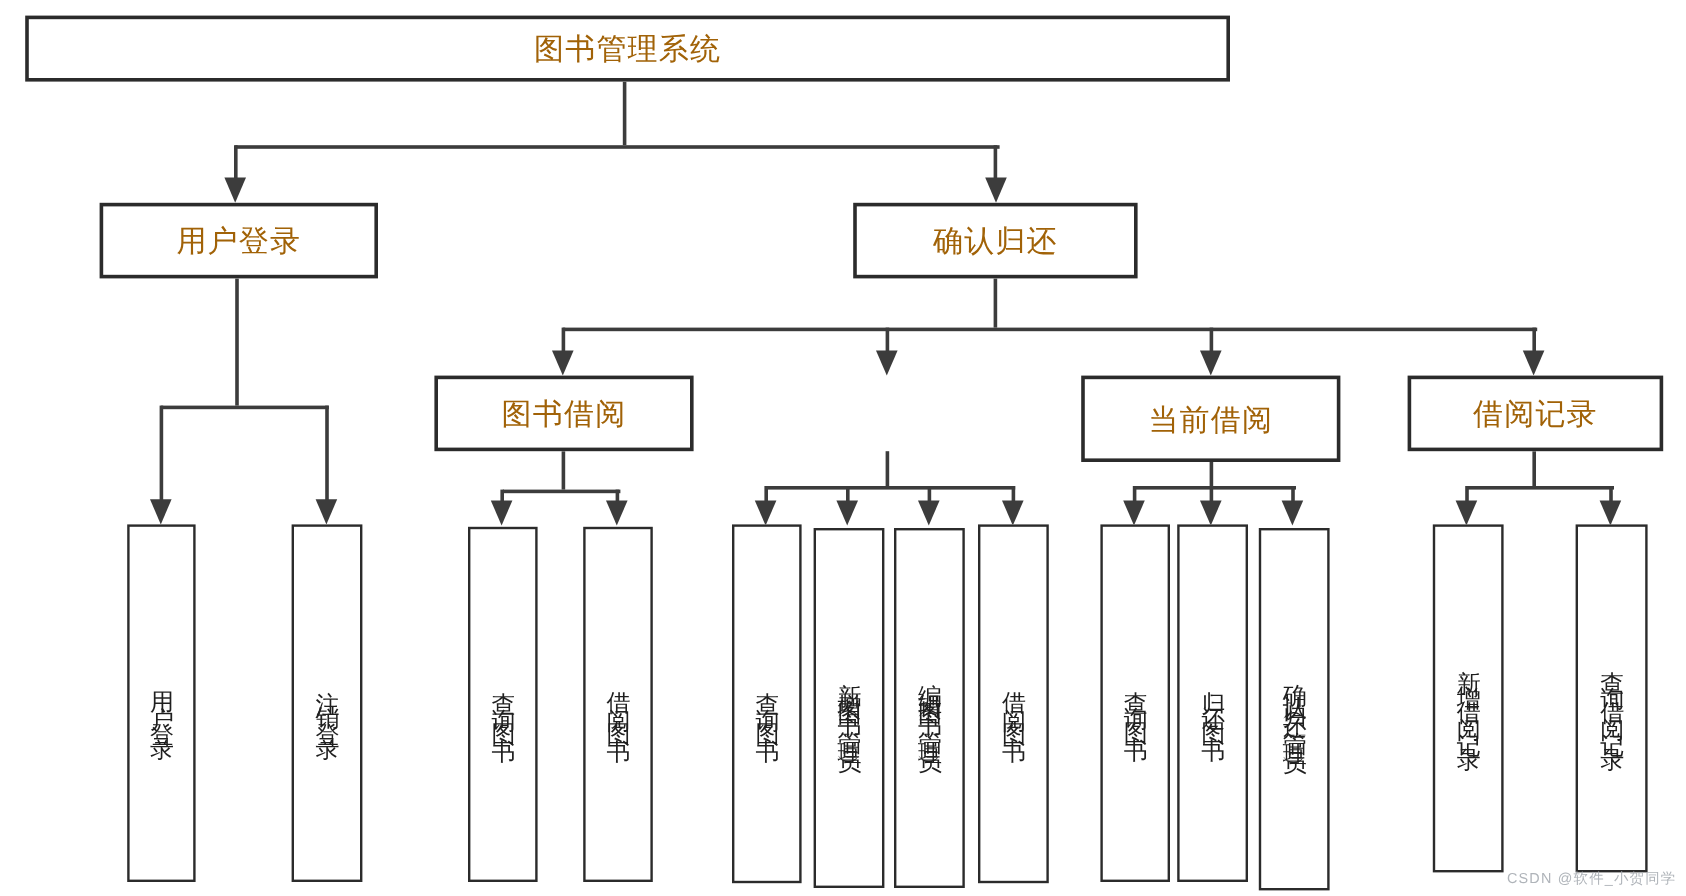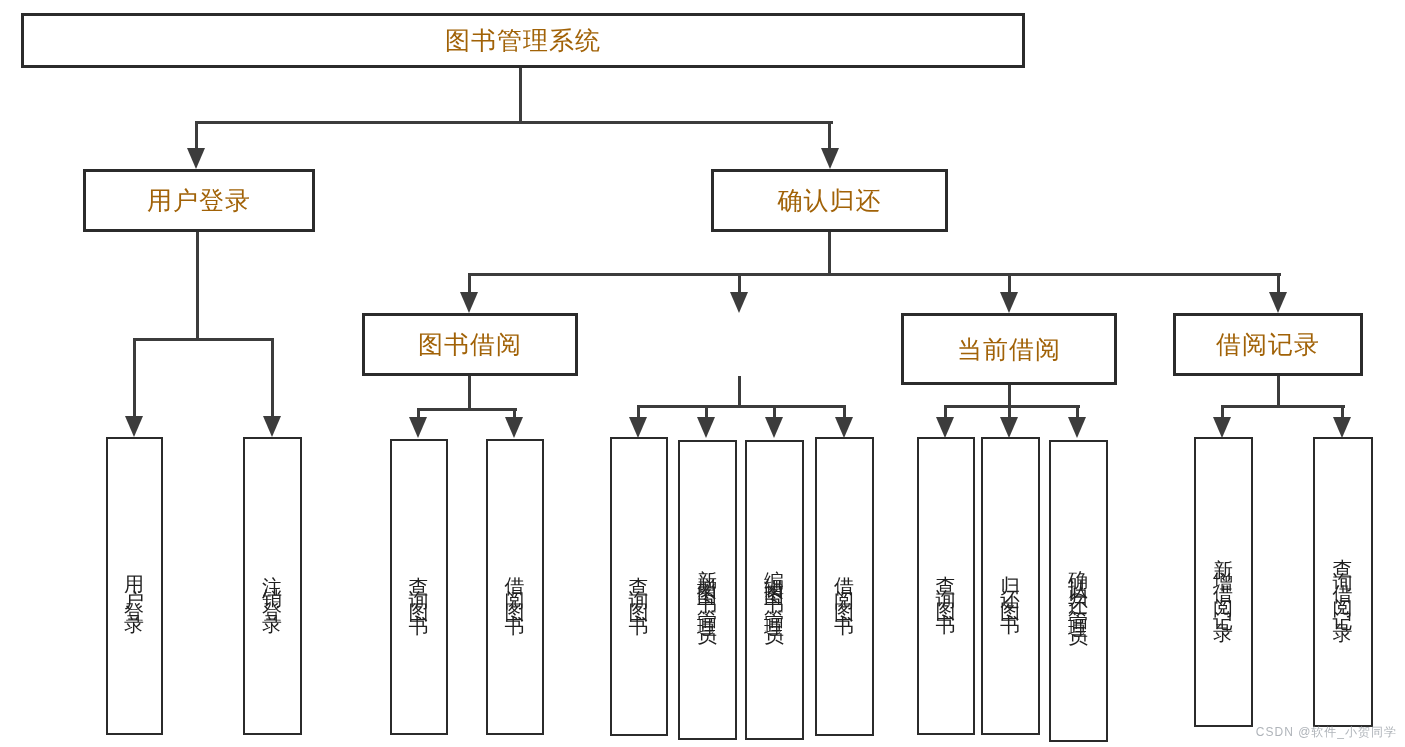--- a/index.html
+++ b/index.html
@@ -107,21 +107,21 @@
   <div class="box" style="left:711px;top:169px;width:237px;height:63px;">
     <span>确认归还</span>
   </div>
 
   <div class="box" style="left:362px;top:313px;width:216px;height:63px;">
     <span>图书借阅</span>
   </div>
   <div class="box" style="left:901px;top:313px;width:216px;height:72px;">
     <span>当前借阅</span>
   </div>
-  <div class="box" style="left:1173px;top:313px;width:190px;height:63px;">
+  <div class="box" style="left:1173px;top:313px;width:213px;height:63px;">
     <span>借阅记录</span>
   </div>
 
   <div class="vbox" style="left:106px;top:437px;width:57px;height:298px;">
     <span class="vtext ls-a">用户登录</span>
   </div>
   <div class="vbox" style="left:243px;top:437px;width:59px;height:298px;">
     <span class="vtext ls-a">注销登录</span>
   </div>
 

